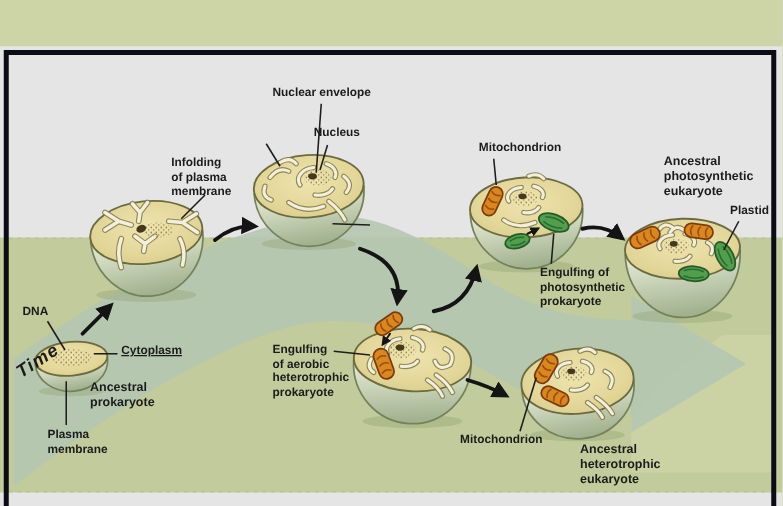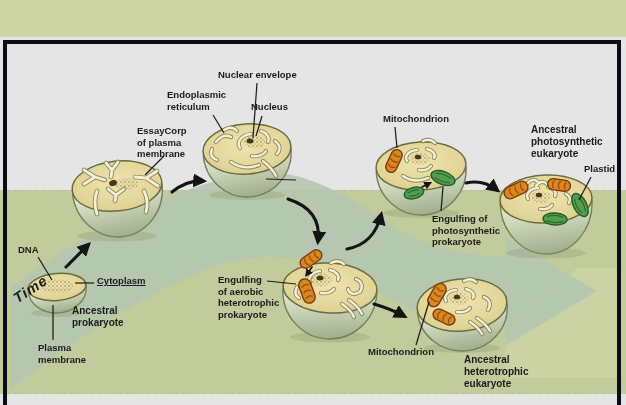--- a/index.html
+++ b/index.html
@@ -228,24 +228,22 @@
     <path d="M441 174 L443 150"></path>
     <path d="M38 220 L52 243"></path>
     <path d="M94 246 L75 246"></path>
     <path d="M53 303 L53 268"></path>
     <path d="M267 244 L296 247"></path>
     <path d="M416 308 L429 265"></path>
   </g>
 </svg>
 
 <div class="lbl" style="left:218px;top:32px;">Nuclear envelope</div>
-<div class="lbl" style="left:167px;top:52px;">Endoplasmic
-reticulum</div>
 <div class="lbl" style="left:251px;top:64px;text-align:right;">Nucleus</div>
-<div class="lbl" style="left:137px;top:88px;">EssayCorp
+<div class="lbl" style="left:137px;top:88px;">Infolding
 of plasma
 membrane</div>
 <div class="lbl" style="left:383px;top:76px;">Mitochondrion</div>
 <div class="lbl sp" style="left:531px;top:87px;">Ancestral
 photosynthetic
 eukaryote</div>
 <div class="lbl" style="left:584px;top:126px;">Plastid</div>
 <div class="lbl" style="left:432px;top:176px;">Engulfing of
 photosynthetic
 prokaryote</div>

